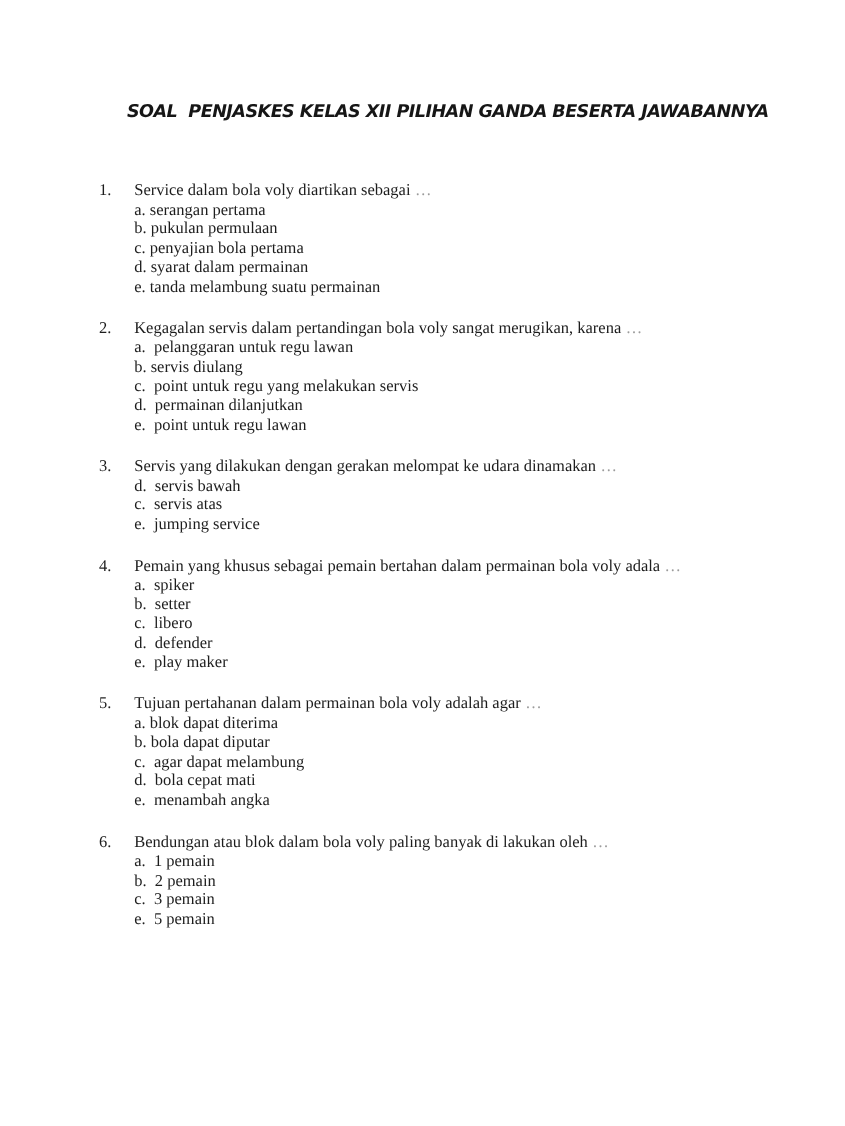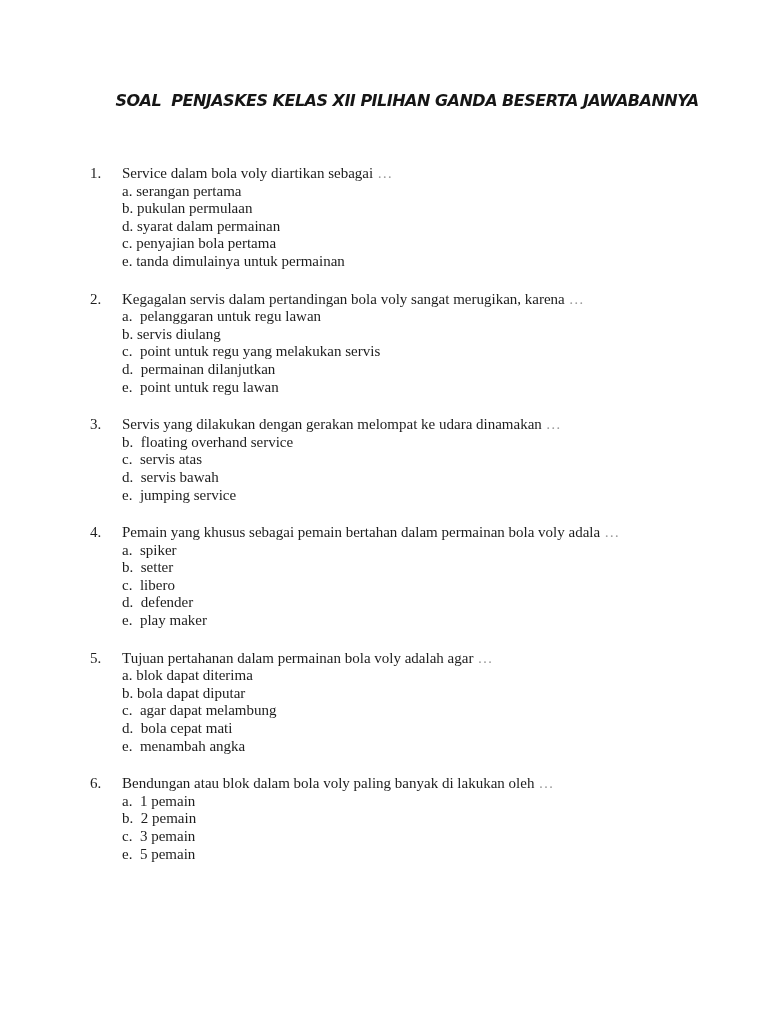--- a/index.html
+++ b/index.html
@@ -55,45 +55,44 @@
   <div class="title">SOAL  PENJASKES KELAS XII PILIHAN GANDA BESERTA JAWABANNYA</div>
 
   <div class="questions">
 
     <div class="question">
       <div class="qnum">1.</div>
       <div class="qbody">
         <div class="stem"><span>Service dalam bola voly diartikan sebagai</span><span class="dots">…</span></div>
         <div class="opt">a. serangan pertama</div>
         <div class="opt">b. pukulan permulaan</div>
+        <div class="opt">c. penyajian bola pertama</div>
         <div class="opt">d. syarat dalam permainan</div>
-        <div class="opt">c. penyajian bola pertama</div>
-        <div class="opt">e. tanda dimulainya untuk permainan</div>
+        <div class="opt">e. tanda melambung suatu permainan</div>
       </div>
     </div>
 
     <div class="question">
       <div class="qnum">2.</div>
       <div class="qbody">
         <div class="stem"><span>Kegagalan servis dalam pertandingan bola voly sangat merugikan, karena</span><span class="dots">…</span></div>
         <div class="opt">a.  pelanggaran untuk regu lawan</div>
         <div class="opt">b. servis diulang</div>
         <div class="opt">c.  point untuk regu yang melakukan servis</div>
         <div class="opt">d.  permainan dilanjutkan</div>
         <div class="opt">e.  point untuk regu lawan</div>
       </div>
     </div>
 
     <div class="question">
       <div class="qnum">3.</div>
       <div class="qbody">
         <div class="stem"><span>Servis yang dilakukan dengan gerakan melompat ke udara dinamakan</span><span class="dots">…</span></div>
-        <div class="opt">b.  floating overhand service</div>
+        <div class="opt">d.  servis bawah</div>
         <div class="opt">c.  servis atas</div>
-        <div class="opt">d.  servis bawah</div>
         <div class="opt">e.  jumping service</div>
       </div>
     </div>
 
     <div class="question">
       <div class="qnum">4.</div>
       <div class="qbody">
         <div class="stem"><span>Pemain yang khusus sebagai pemain bertahan dalam permainan bola voly adala</span><span class="dots">…</span></div>
         <div class="opt">a.  spiker</div>
         <div class="opt">b.  setter</div>

